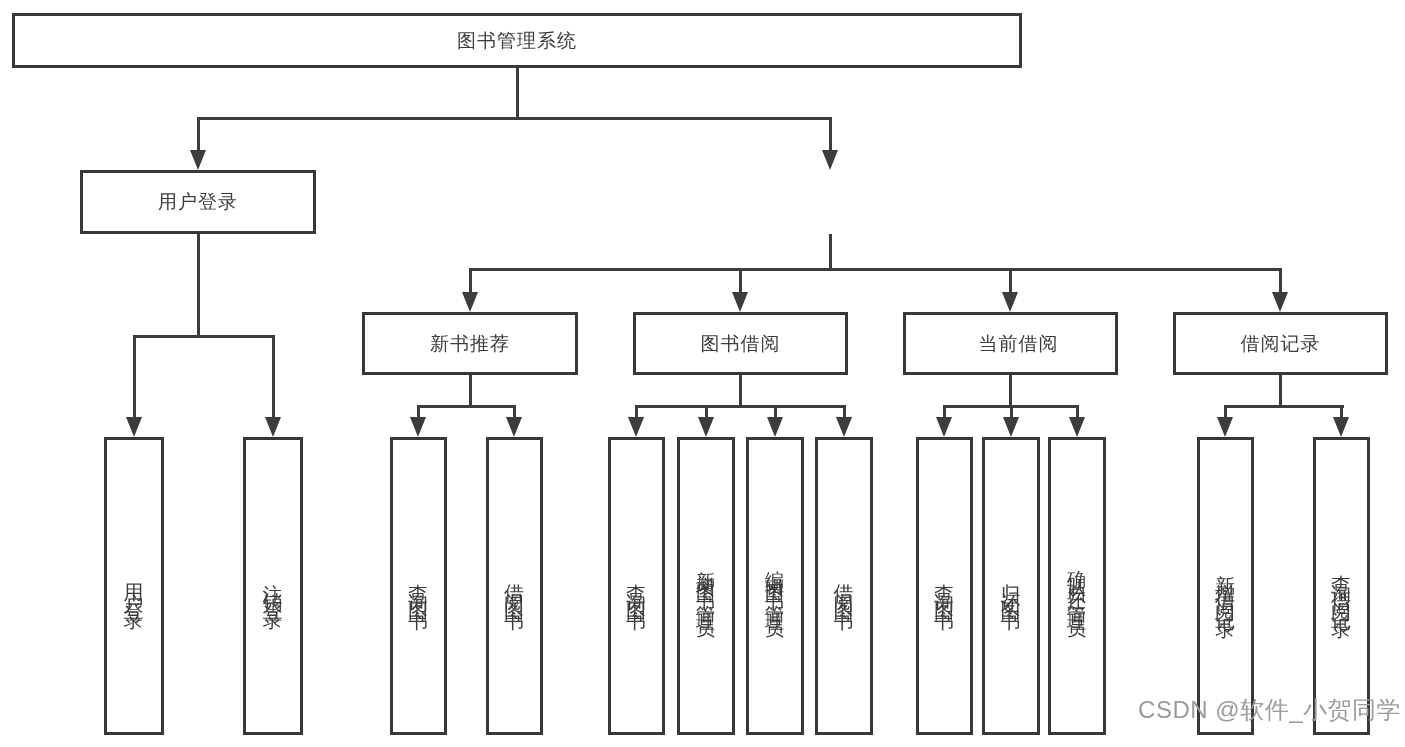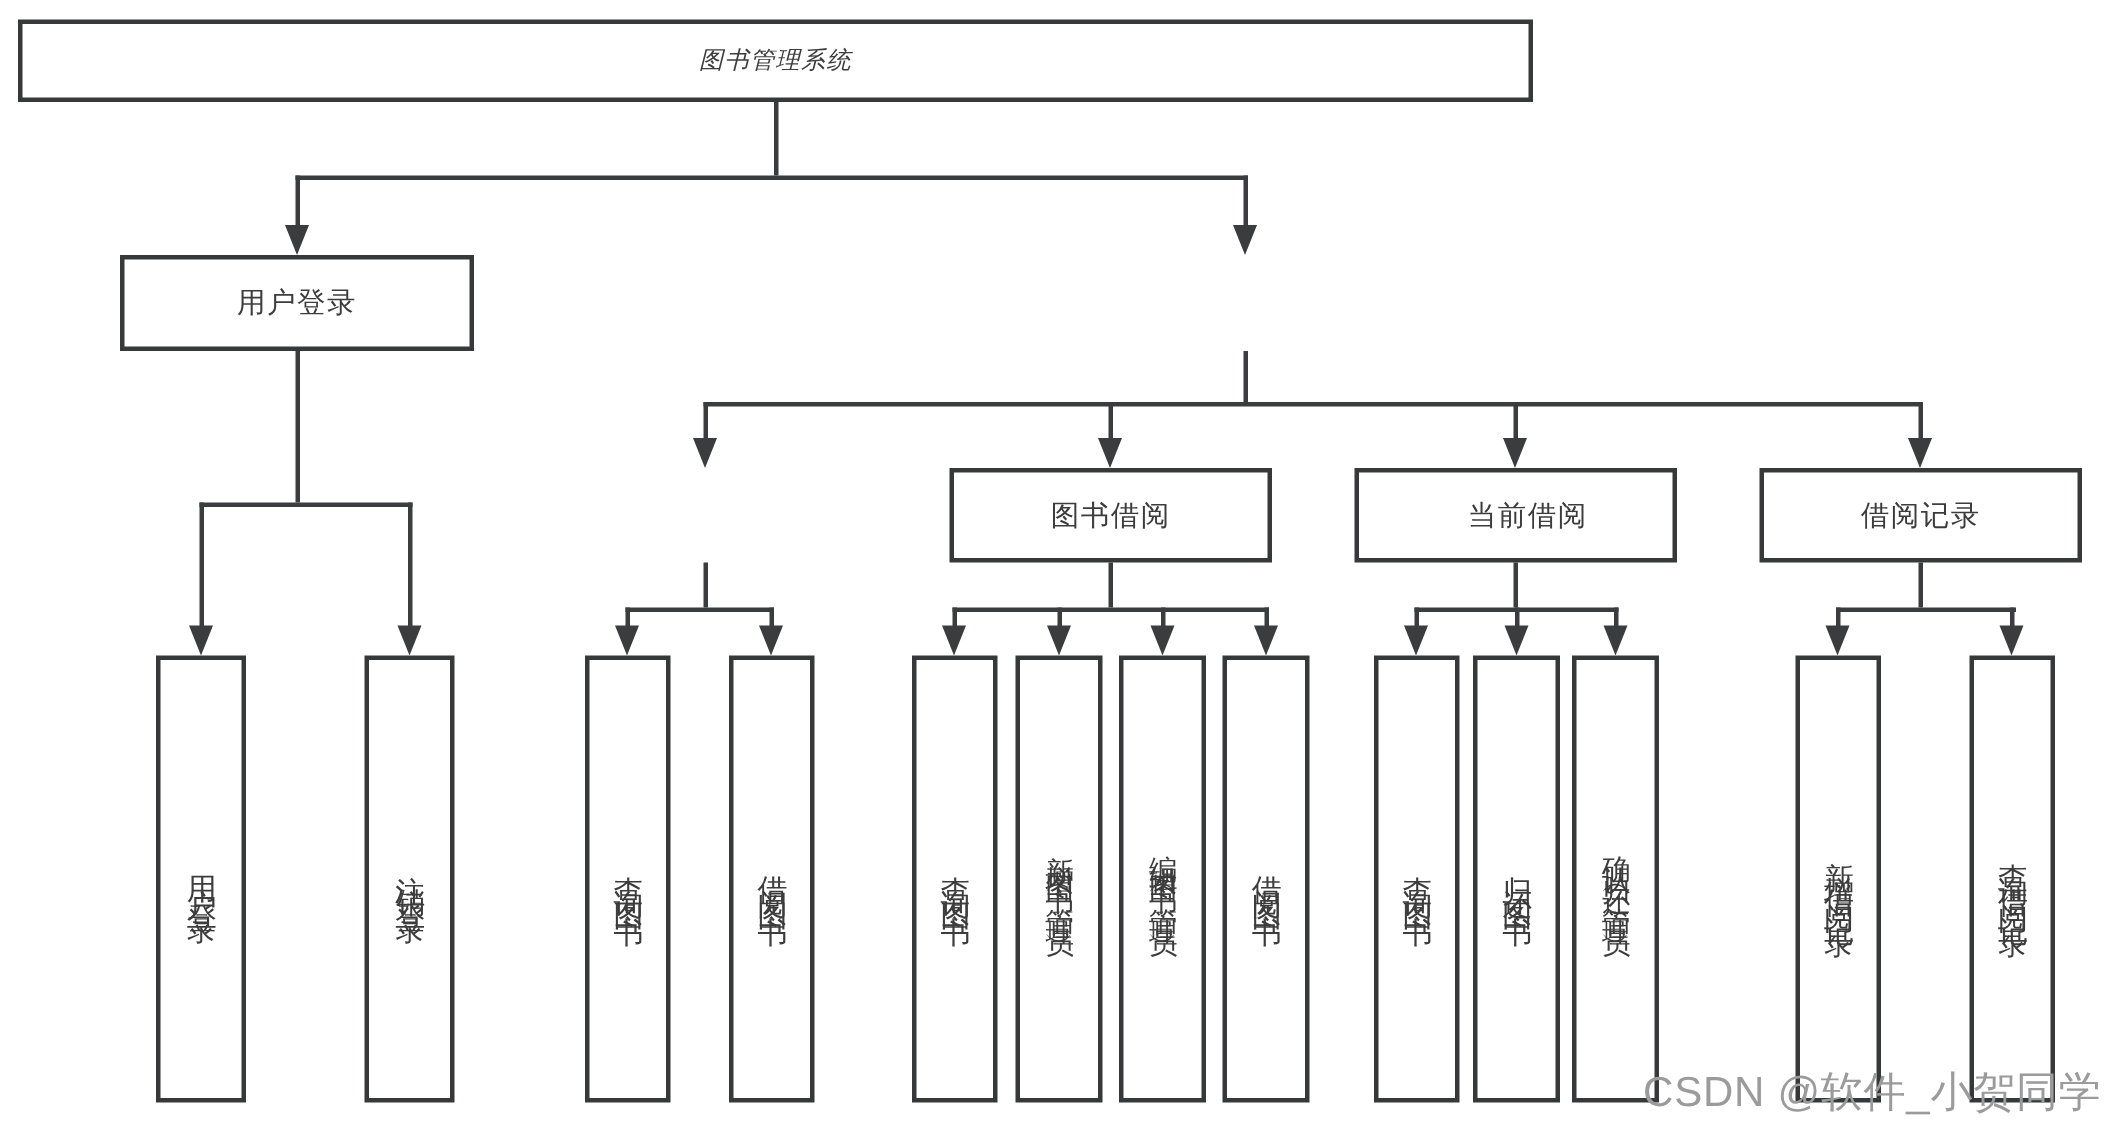--- a/index.html
+++ b/index.html
@@ -21,44 +21,44 @@
     position:absolute;
     background:var(--fill);
     border:3px solid var(--border);
     box-sizing:border-box;
     display:flex;align-items:center;justify-content:center;
     color:var(--text);
     font-size:19px;
     letter-spacing:1px;
     text-align:center;
   }
-  .root{border-width:3px;font-size:16px;font-style:italic;}
+  .root{border-width:3px;font-size:19px;}
   .leaf{
     writing-mode:vertical-rl;
     text-orientation:mixed;
     font-size:20px;
     letter-spacing:9px;
     line-height:1;
     padding:8px 0;
   }
   .leaf.long{letter-spacing:7px;font-size:19px;}
   .hl,.vl{position:absolute;background:var(--line);}
   .hl{height:3px;}
   .vl{width:3px;}
   .arrow{
     position:absolute;width:0;height:0;
     border-left:8px solid transparent;
     border-right:8px solid transparent;
     border-top:20px solid var(--line);
   }
   .watermark{
     position:absolute;
-    right:4px;bottom:0;
+    right:4px;bottom:21px;
     color:var(--watermark);
-    font-size:28px;
+    font-size:24px;
     letter-spacing:0.5px;
     white-space:nowrap;
     z-index:5;
   }
 </style>
 </head>
 <body>
 
 <div class="stage">
 
@@ -88,20 +88,23 @@
   <div class="hl" style="left:469px;top:268px;width:813px;"></div>
   <div class="vl" style="left:469px;top:268px;height:26px;"></div>
   <div class="arrow" style="left:462px;top:292px;"></div>
   <div class="vl" style="left:739px;top:268px;height:26px;"></div>
   <div class="arrow" style="left:732px;top:292px;"></div>
   <div class="vl" style="left:1009px;top:268px;height:26px;"></div>
   <div class="arrow" style="left:1002px;top:292px;"></div>
   <div class="vl" style="left:1279px;top:268px;height:26px;"></div>
   <div class="arrow" style="left:1272px;top:292px;"></div>
 
+  <div class="node" style="left:362px;top:312px;width:216px;height:63px;">
+    <span>新书推荐</span>
+  </div>
   <div class="node" style="left:633px;top:312px;width:215px;height:63px;">
     <span>图书借阅</span>
   </div>
   <div class="node" style="left:903px;top:312px;width:215px;height:63px;padding-left:16px;">
     <span>当前借阅</span>
   </div>
   <div class="node" style="left:1173px;top:312px;width:215px;height:63px;">
     <span>借阅记录</span>
   </div>
 

